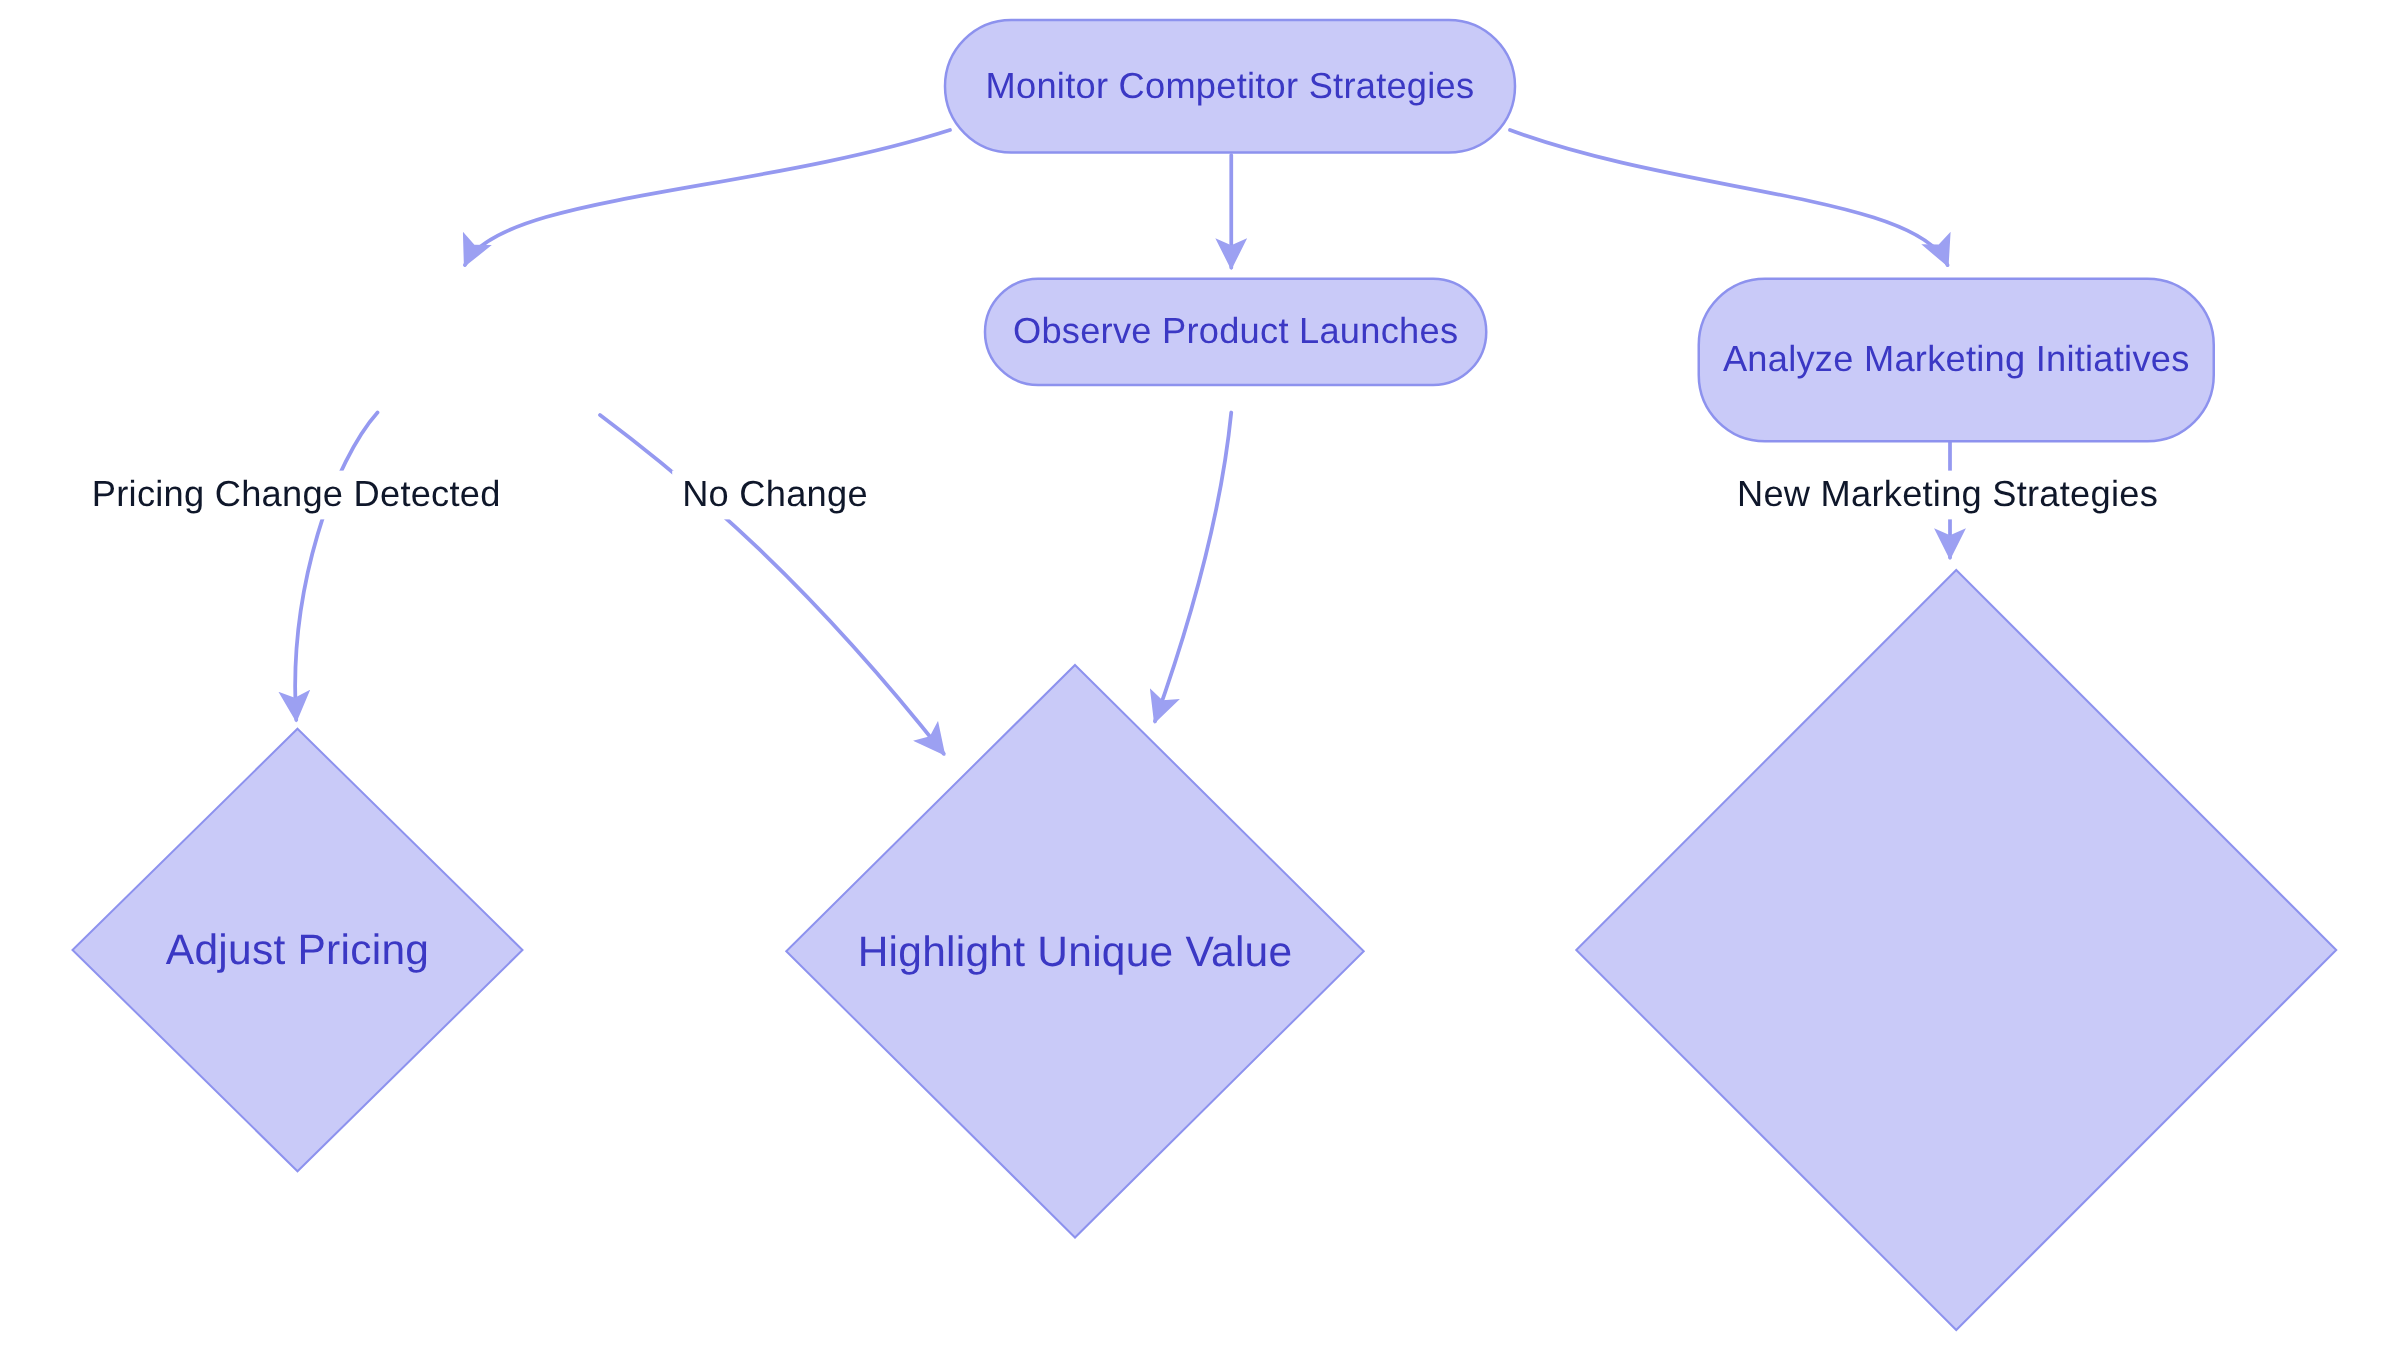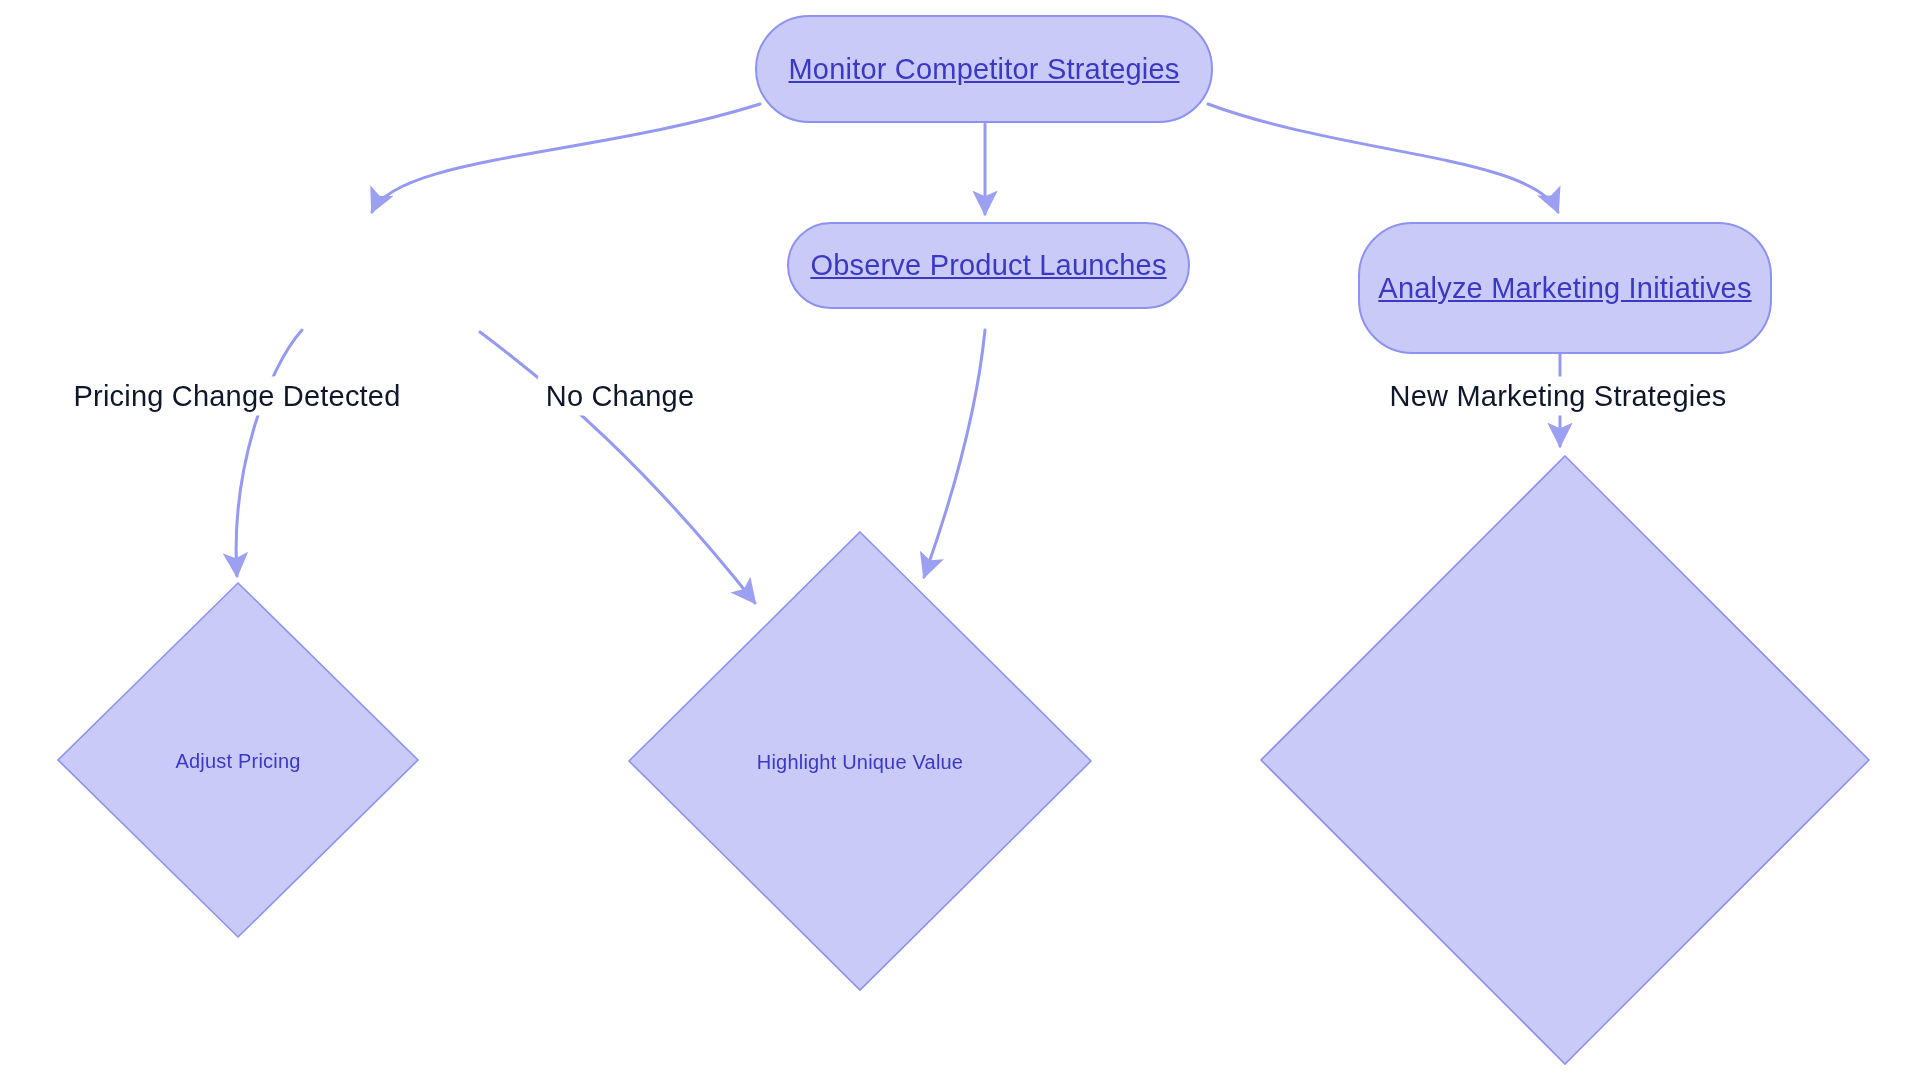--- a/index.html
+++ b/index.html
@@ -38,27 +38,26 @@
     border: 2px solid #8d92ee;
     border-radius: 54px;
     display: flex;
     align-items: center;
     justify-content: center;
     text-align: center;
     color: #3b38c4;
     font-size: 29px;
     letter-spacing: 0.2px;
     box-sizing: border-box;
-    text-decoration: underline;
   }
   .diamond-label {
     position: absolute;
     transform: translate(-50%, -50%);
     color: #3b38c4;
-    font-size: 20px;
+    font-size: 34px;
     letter-spacing: 0.2px;
     white-space: nowrap;
     text-align: center;
   }
   .edge-label {
     position: absolute;
     transform: translate(-50%, -50%);
     background: #ffffff;
     padding: 3px 8px;
     color: #0f172a;

